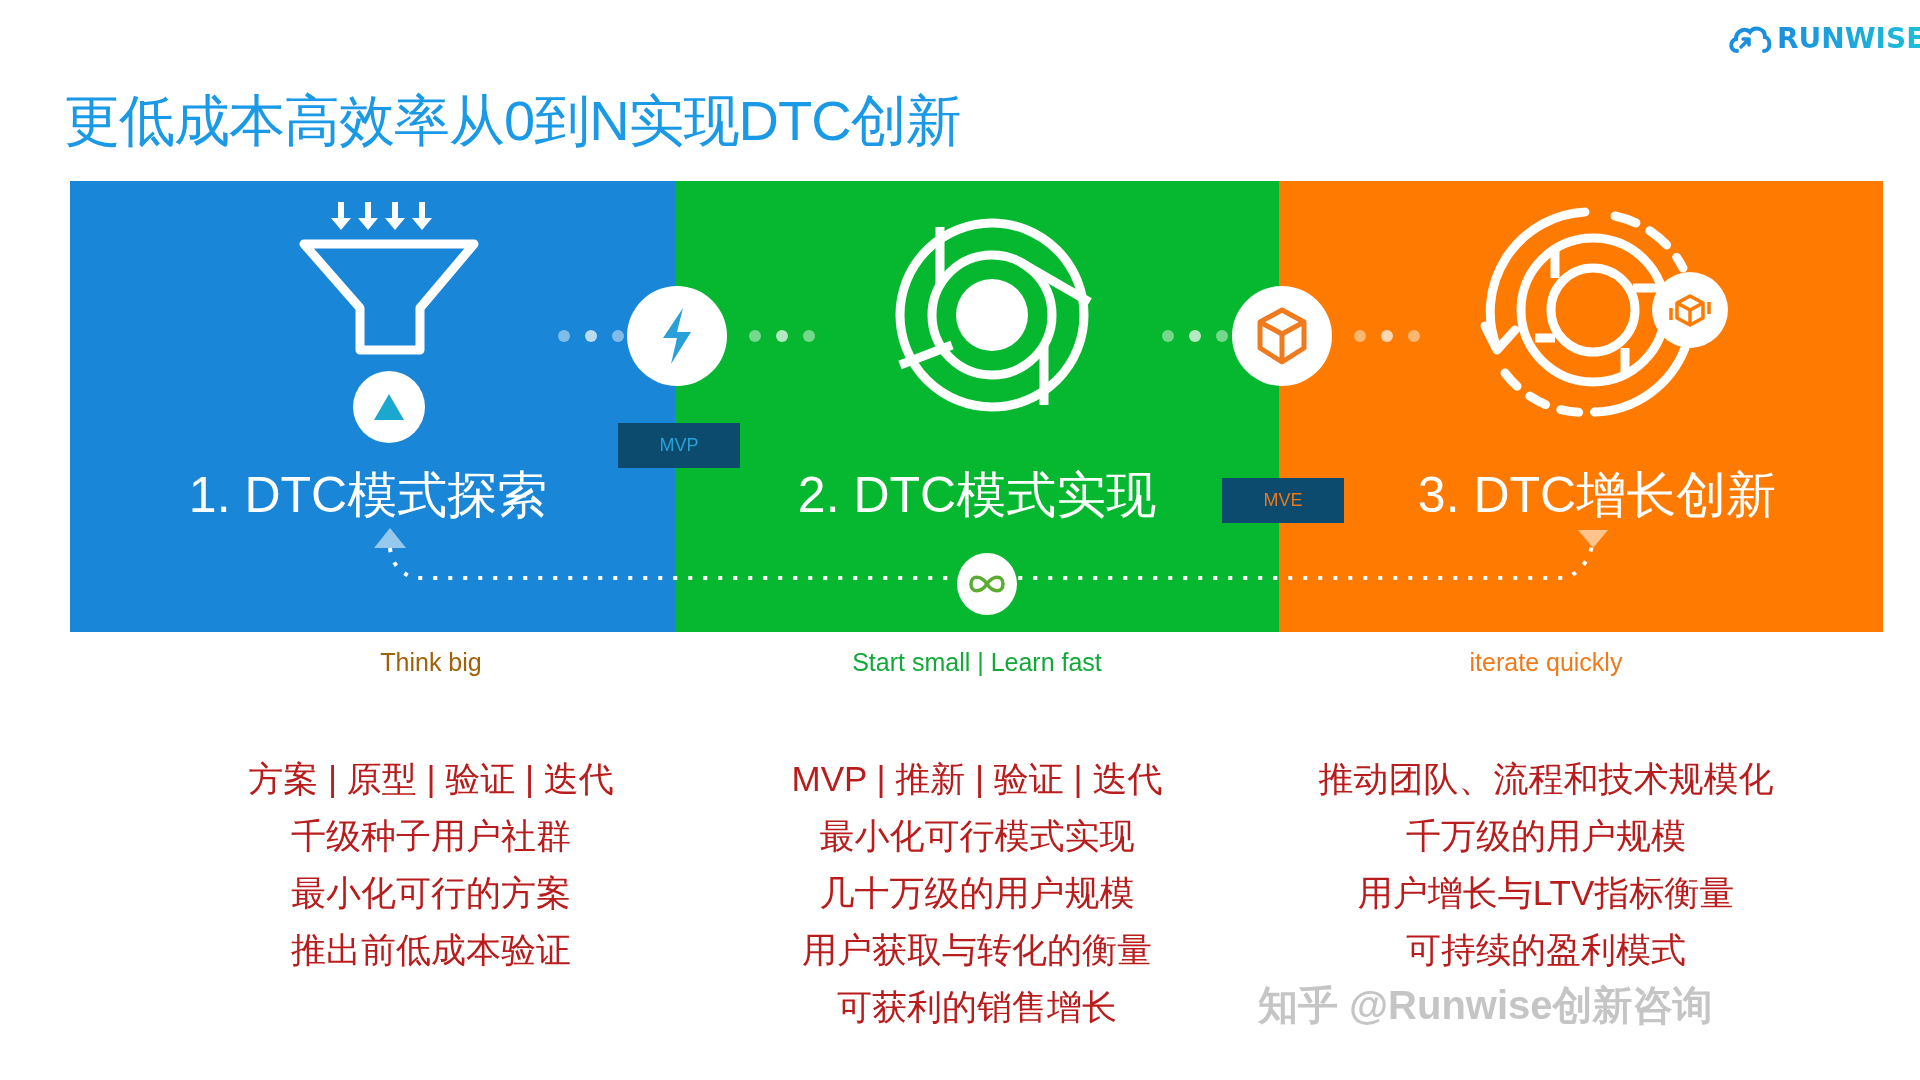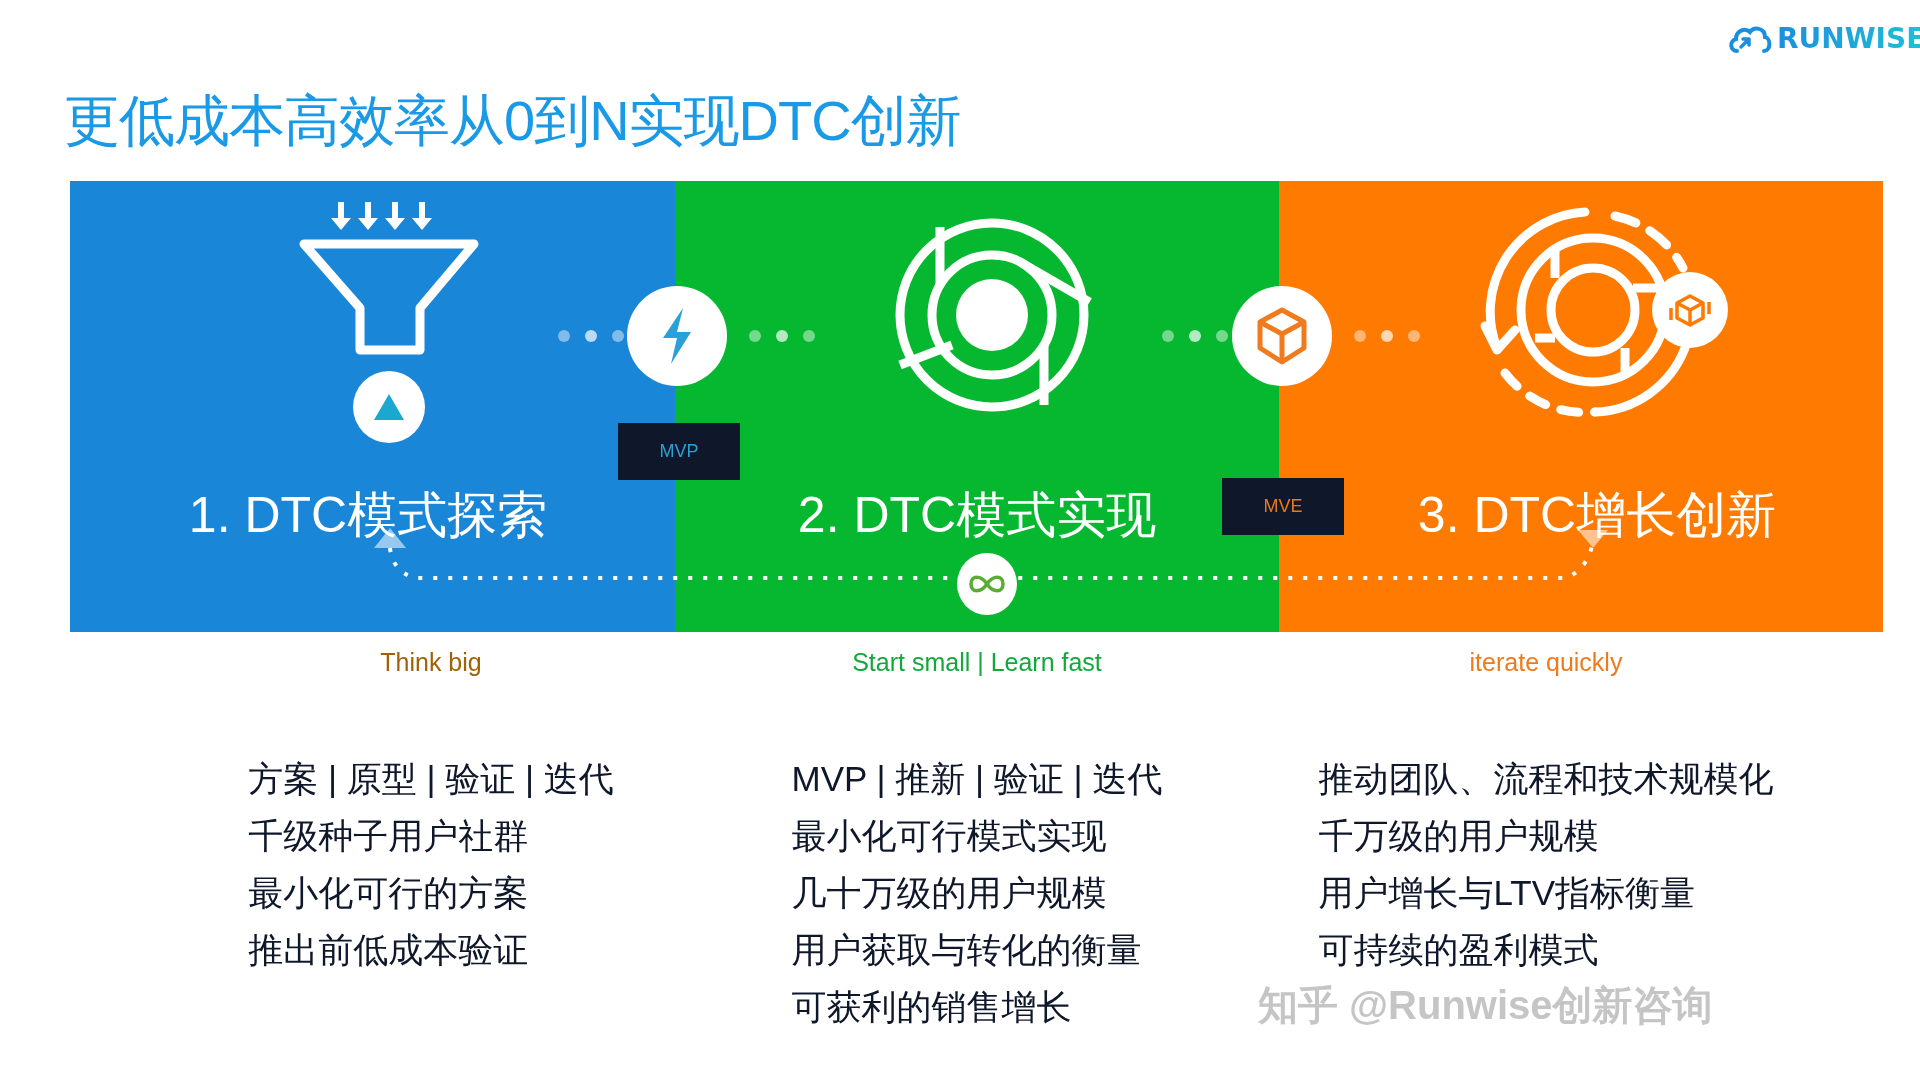--- a/index.html
+++ b/index.html
@@ -8,31 +8,31 @@
   .logo { position:absolute; left:1727px; top:22px; display:flex; align-items:center; gap:4px; }
   .logo-text { font-family:"DejaVu Sans",sans-serif; font-weight:bold; font-size:28px; letter-spacing:0px;
                background:linear-gradient(90deg,#1a8fe0,#1ec0d8); -webkit-background-clip:text; color:transparent; }
   .title { position:absolute; left:64px; top:84px; font-size:56px; color:#1a9ae6; font-weight:normal;
            letter-spacing:-1px; white-space:nowrap; }
   .band { position:absolute; top:181px; height:451px; }
   .band.blue { left:70px; width:605px; background:#1a86d8; }
   .band.green { left:675px; width:604px; background:#06b82f; }
   .band.orange { left:1279px; width:604px; background:#ff7a00; }
   .stage-label { position:absolute; top:462px; color:#ffffff; font-size:50px; white-space:nowrap;
-                 transform:translateX(-50%);margin-top:20px; }
+                 transform:translateX(-50%); }
   .icon { position:absolute; }
   .dots { position:absolute; display:flex; gap:15px; }
   .dots span { width:12px; height:12px; border-radius:50%; background:rgba(255,255,255,0.45); }
   .dots span.mid { background:rgba(255,255,255,0.7); }
   .circle-btn { position:absolute; width:100px; height:100px; border-radius:50%; background:#fff;
                 display:flex; align-items:center; justify-content:center; }
-  .tag { position:absolute; width:122px; height:57px; background:#0f172a; display:flex; align-items:center;
+  .tag { position:absolute; width:122px; height:45px; background:#0c4a6e; display:flex; align-items:center;
          justify-content:center; font-size:18px; }
   .subtitle { position:absolute; top:648px; font-size:25px; transform:translateX(-50%); white-space:nowrap; }
-  .col { position:absolute; top:750px; transform:translateX(-50%); color:#0f172a;
+  .col { position:absolute; top:750px; text-align:center; transform:translateX(-50%); color:#b91c1c;
          font-size:35px; line-height:57px; white-space:nowrap; }
   .watermark { position:absolute; left:1258px; top:978px; font-size:40px; color:rgba(150,150,150,0.55);
                white-space:nowrap; text-shadow:1px 1px 0 rgba(255,255,255,0.8);font-weight:bold; }
 </style>
 </head>
 <body>
 
 <div class="logo">
   <svg width="46" height="32" viewBox="0 0 46 32">
     <path d="M10 28 C3 28 2 18 9 16 C9 8 18 4 23 9 C27 3 38 5 38 14 C44 15 44 28 37 28" fill="none" stroke="#1a8fe0" stroke-width="4" stroke-linecap="round"></path>

